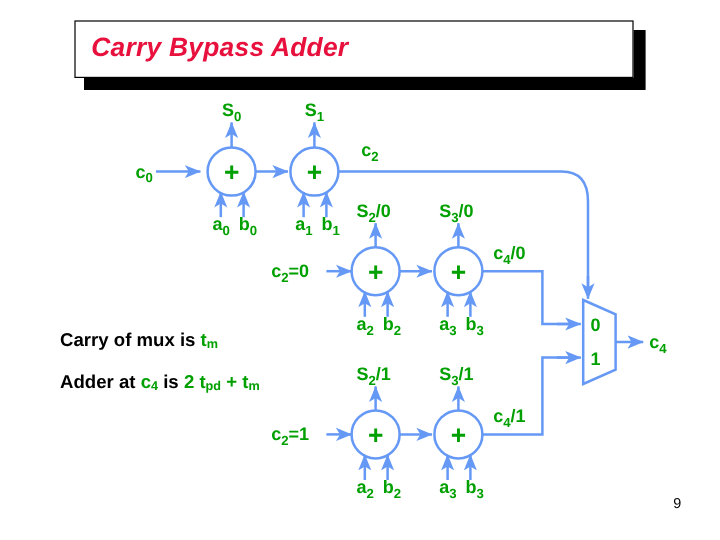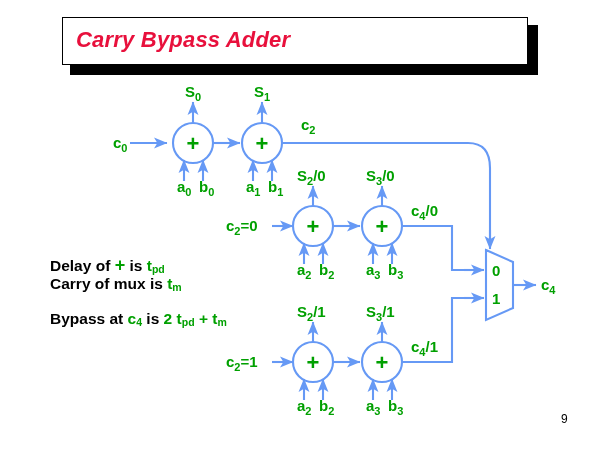--- a/index.html
+++ b/index.html
@@ -241,34 +241,28 @@
       <text x="411" y="352">
         <tspan>c</tspan><tspan dy="4" font-size="11">4</tspan><tspan dy="-4">/1</tspan>
       </text>
 
       <text x="541" y="290">
         <tspan>c</tspan><tspan dy="4" font-size="11">4</tspan>
       </text>
     </g>
   </svg>
 
-  <div class="body-line" id="line1">
-    <span>Delay of</span>
-    <span class="plusglyph">+</span>
-    <span>is</span>
-    <span class="grn"><span>t</span><sub>pd</sub></span>
-  </div>
 
   <div class="body-line" id="line2">
     <span>Carry of mux is</span>
     <span class="grn"><span>t</span><sub>m</sub></span>
   </div>
 
   <div class="body-line" id="line3">
-    <span>Bypass at</span>
+    <span>Adder at</span>
     <span class="grn"><span>c</span><sub>4</sub></span>
     <span>is</span>
     <span class="grn"><span>2</span>&nbsp;<span>t</span><sub>pd</sub>&nbsp;<span>+</span>&nbsp;<span>t</span><sub>m</sub></span>
   </div>
 
   <div id="page-number">9</div>
 
 </div>
 
 </body></html>

